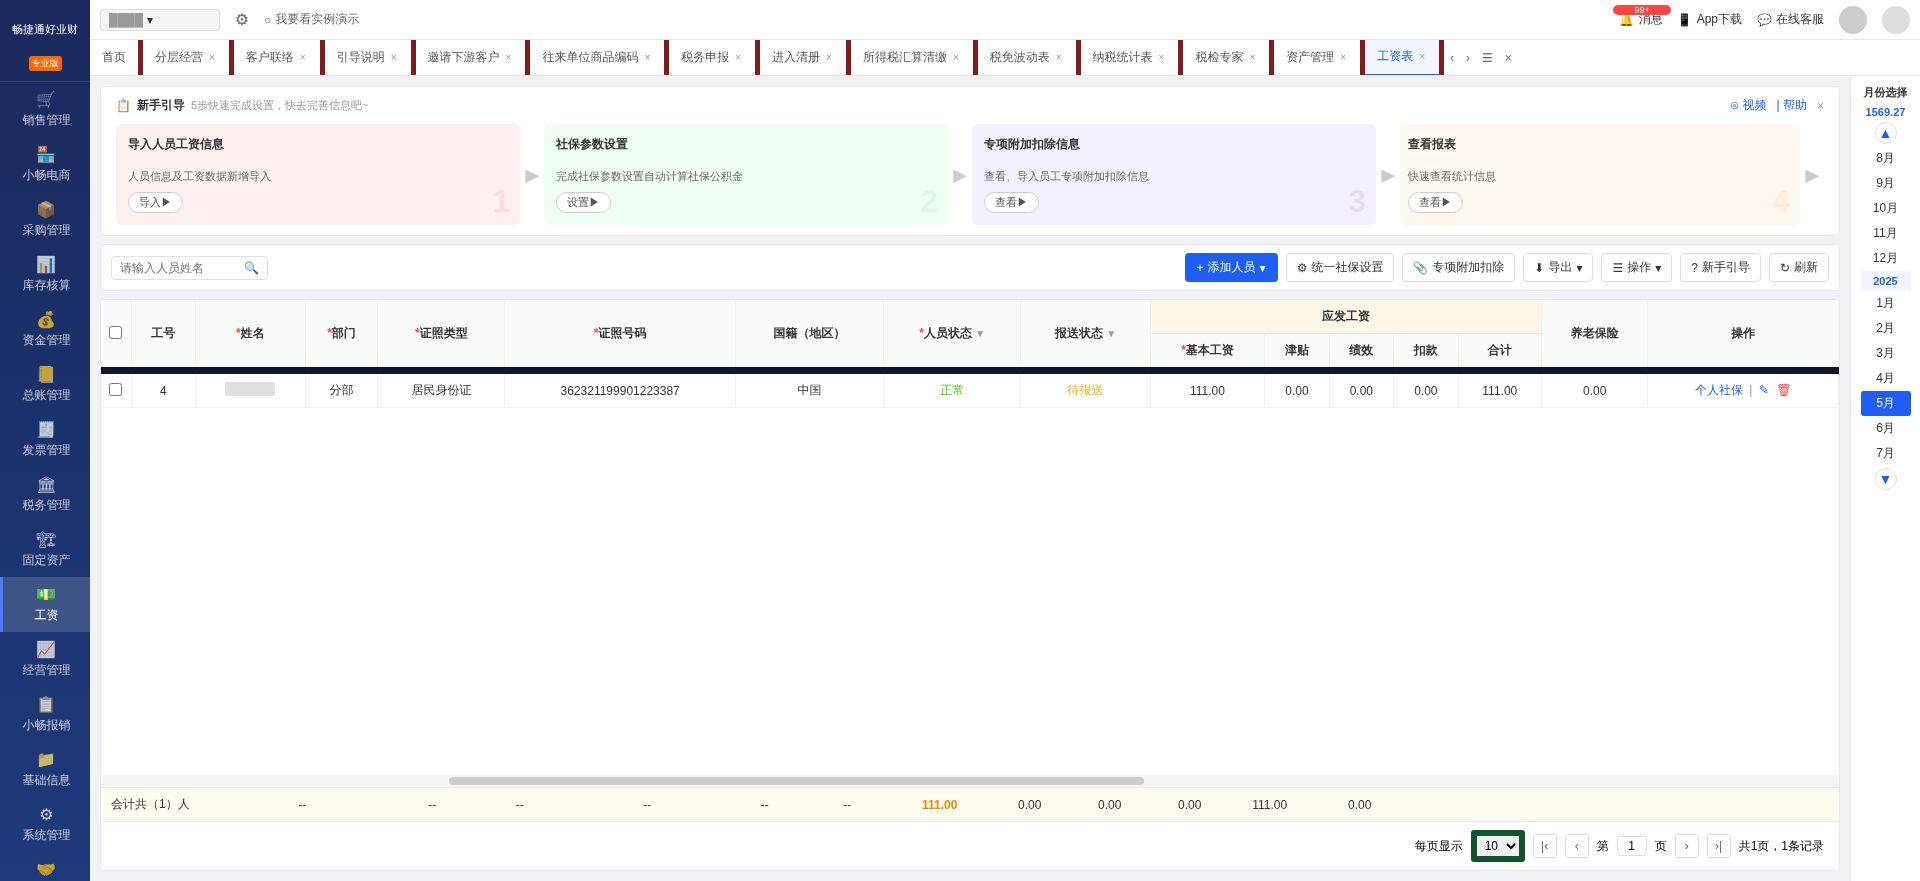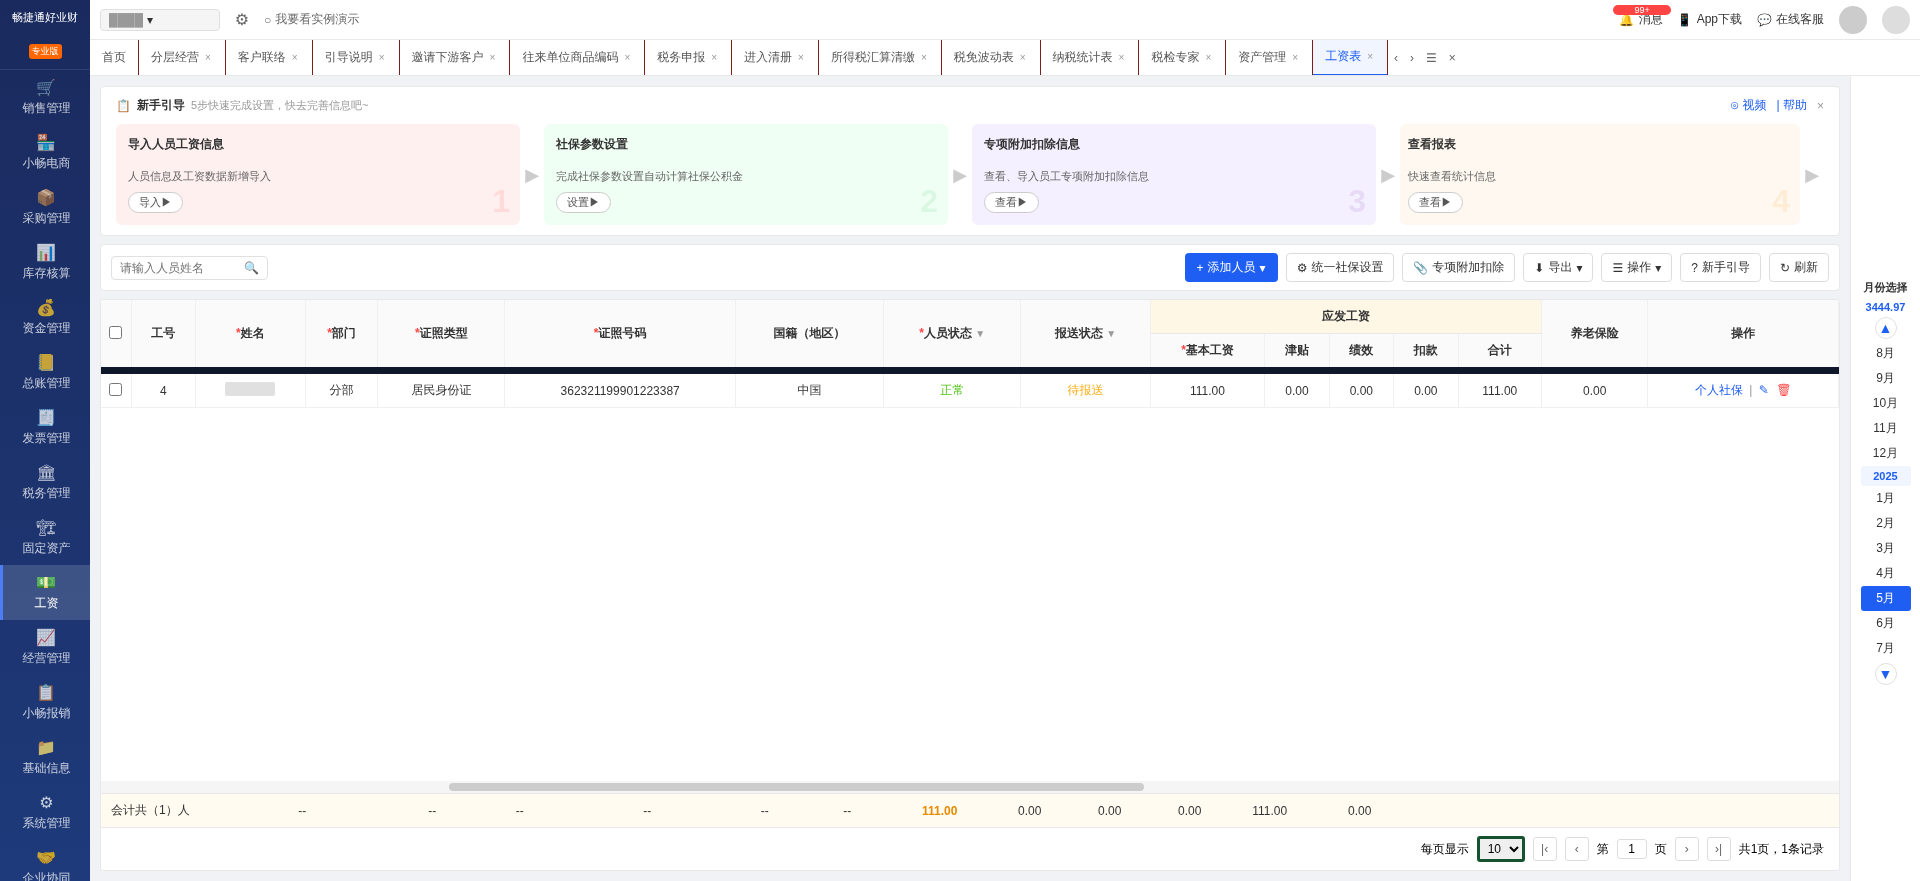--- a/index.html
+++ b/index.html
@@ -5,21 +5,21 @@
     * { box-sizing: border-box; margin: 0; padding: 0; font-family: 'Microsoft YaHei', Arial, sans-serif; font-size: 12px; }
     body { width: 1920px; height: 881px; overflow: hidden; background: #f0f2f5; display: flex; }
 
     
     .sidebar {
       width: 90px;
       background: linear-gradient(180deg, #1a2a5e 0%, #1e3a7a 100%);
       display: flex;
       flex-direction: column;
       align-items: center;
-      padding-top: 0;
+      padding-top: 12px;
       flex-shrink: 0;
       height: 881px;
       overflow: hidden;
     }
     .sidebar-logo {
       width: 100%;
       padding: 10px 8px;
       display: flex;
       flex-direction: column;
       align-items: center;
@@ -156,21 +156,21 @@
     }
     .tab-item {
       display: flex;
       align-items: center;
       gap: 4px;
       padding: 0 12px;
       height: 36px;
       cursor: pointer;
       color: #555;
       font-size: 12px;
-      border-right: 1px solid #7f1d1d;
+      border-right: 5px solid #7f1d1d;
       white-space: nowrap;
       flex-shrink: 0;
     }
     .tab-item.active { background: #f0f5ff; color: #1e5ef3; border-bottom: 2px solid #1e5ef3; }
     .tab-close { color: #999; font-size: 10px; cursor: pointer; padding: 2px; }
     .tab-nav-btn {
       padding: 0 6px;
       height: 36px;
       display: flex;
       align-items: center;
@@ -408,21 +408,21 @@
       height: 24px;
       display: flex;
       align-items: center;
       justify-content: center;
       border: 1px solid #ddd;
       border-radius: 3px;
       cursor: pointer;
       color: #666;
     }
     .page-select {
-      border: 3px solid #14532d;
+      border: 6px solid #14532d;
       border-radius: 3px;
       padding: 2px 4px;
       font-size: 12px;
     }
 
     
     .scrollbar-area {
       height: 12px;
       background: #f5f5f5;
       display: flex;
@@ -443,21 +443,20 @@
       width: 70px;
       background: #fff;
       border-left: 1px solid #e8e8e8;
       display: flex;
       flex-direction: column;
       align-items: center;
       padding-top: 5px;
       flex-shrink: 0;
       height: 100%;
       overflow: hidden;
-      justify-content: center;
     }
     .month-panel-title {
       font-size: 11px;
       color: #333;
       font-weight: bold;
       padding: 4px 0;
       text-align: center;
     }
     .month-panel-year {
       font-size: 11px;
@@ -871,21 +870,21 @@
           <div class="page-btn">›</div>
           <div class="page-btn">›|</div>
           <span>共1页，1条记录</span>
         </div>
       </div>
 
     </div>
 
     <div class="month-panel">
       <div class="month-panel-title">月份选择</div>
-      <div class="month-panel-year">3444.97</div>
+      <div class="month-panel-year">1569.27</div>
       <div class="month-nav-btn">▲</div>
       <div class="month-item">8月</div>
       <div class="month-item">9月</div>
       <div class="month-item">10月</div>
       <div class="month-item">11月</div>
       <div class="month-item">12月</div>
       <div class="month-item year-marker">2025</div>
       <div class="month-item">1月</div>
       <div class="month-item">2月</div>
       <div class="month-item">3月</div>

